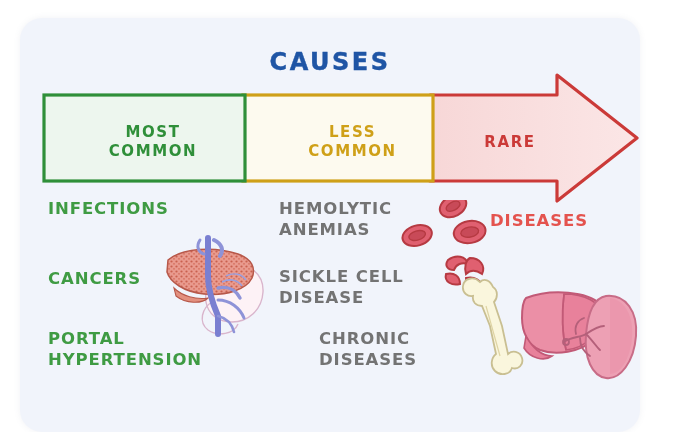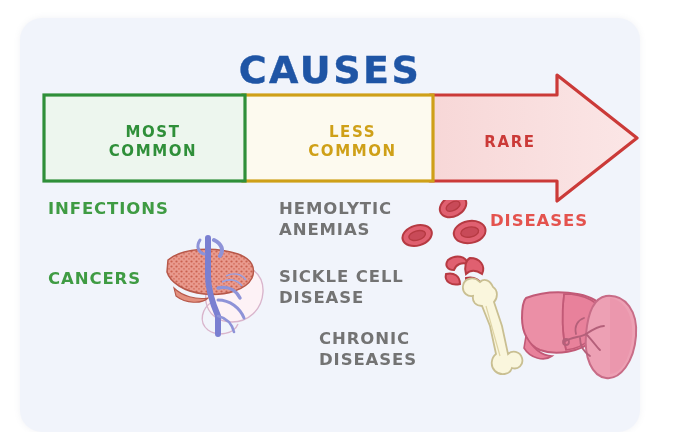--- a/index.html
+++ b/index.html
@@ -36,21 +36,21 @@
   }
 
   
   #title {
     position: absolute;
     left: 0;
     top: 30px;
     width: 620px;
     text-align: center;
     font-family: "DejaVu Sans", sans-serif;
-    font-size: 38px;
+    font-size: 24px;
     font-weight: bold;
     letter-spacing: 2.5px;
     color: #1f55a5;
     -webkit-text-stroke: 0.4px #1f55a5;
   }
 
   
   #arrow-band {
     position: absolute;
     left: 0;
@@ -175,20 +175,24 @@
         <div>RARE</div>
       </div>
     </div>
 
     <div class="col col-green" id="col-green">
       <div class="item" id="gi0">
         <div>INFECTIONS</div>
       </div>
       <div class="item" id="gi1">
         <div>CANCERS</div>
+      </div>
+      <div class="item" id="gi2">
+        <div>PORTAL</div>
+        <div>HYPERTENSION</div>
       </div>
     </div>
 
     <div class="col col-gold" id="col-gold">
       <div class="item" id="yi0">
         <div>HEMOLYTIC</div>
         <div>ANEMIAS</div>
       </div>
       <div class="item" id="yi1">
         <div>SICKLE CELL</div>

